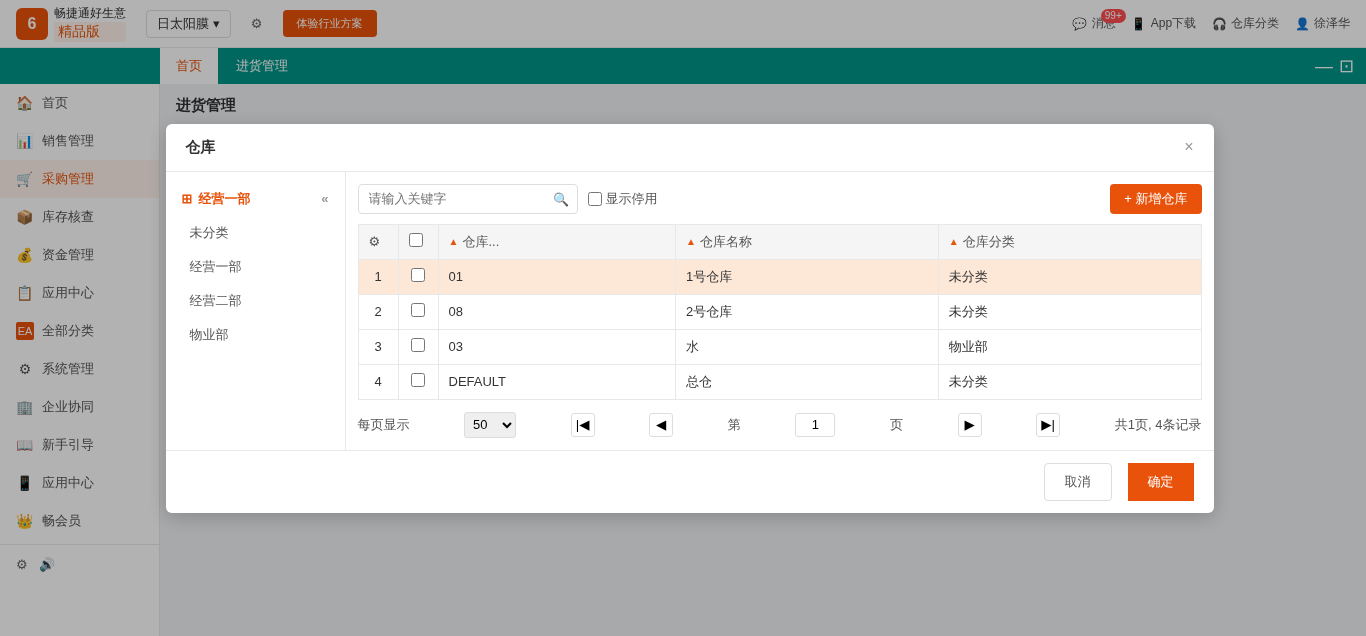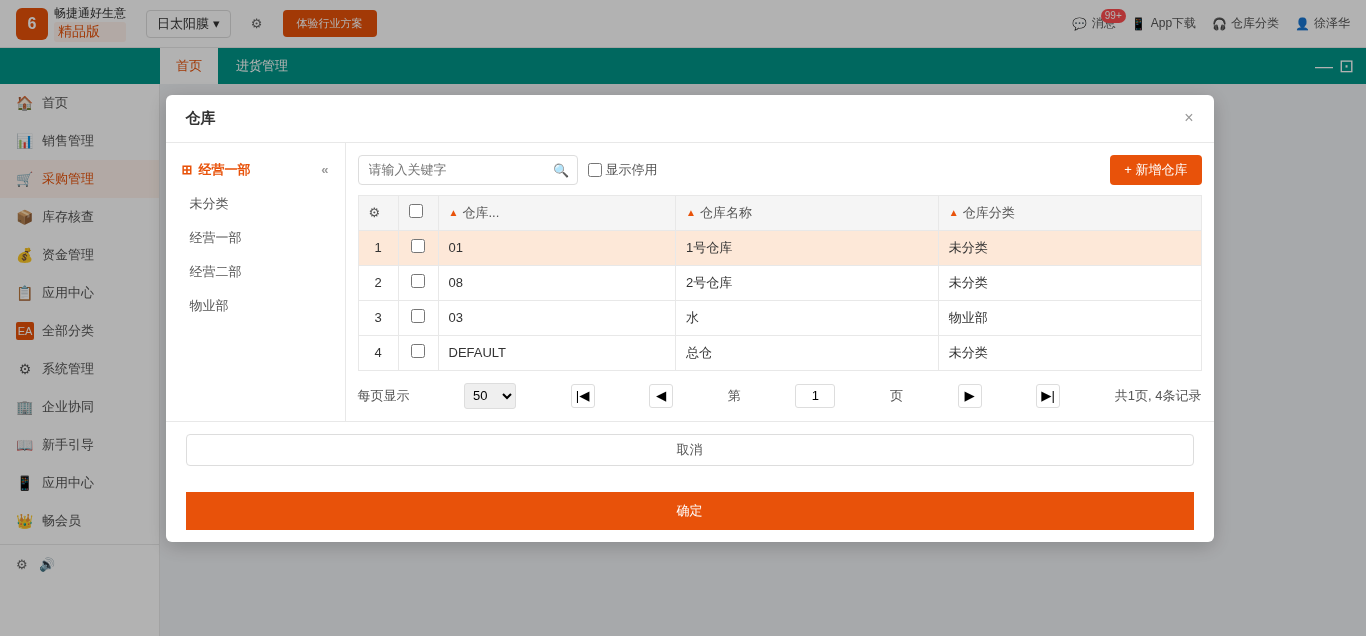--- a/index.html
+++ b/index.html
@@ -163,22 +163,22 @@
     }
     .page-btn {
       width: 24px; height: 24px; display: flex; align-items: center; justify-content: center;
       border: 1px solid #ddd; border-radius: 3px; cursor: pointer; background: #fff;
     }
     .page-input { width: 40px; height: 24px; border: 1px solid #ddd; border-radius: 3px; text-align: center; font-size: 13px; }
     .per-page-select { height: 26px; border: 1px solid #ddd; border-radius: 3px; font-size: 13px; padding: 0 4px; }
 
     
     .modal-footer {
-      display: flex; justify-content: flex-end; gap: 26px;
-      padding: 12px 20px; border-top: 1px solid #e8e8e8; flex-direction: column;
+      display: flex; justify-content: flex-end; gap: 16px;
+      padding: 12px 20px; border-top: 1px solid #e8e8e8;
     }
     .btn-cancel {
       background: #fff; color: #555; border: 1px solid #ddd; border-radius: 4px;
       padding: 6px 20px; cursor: pointer; font-size: 13px;
     }
     .btn-confirm {
       background: #e8520a; color: #fff; border: none; border-radius: 0;
       padding: 10px 20px; cursor: pointer; font-size: 13px;
     }
 

